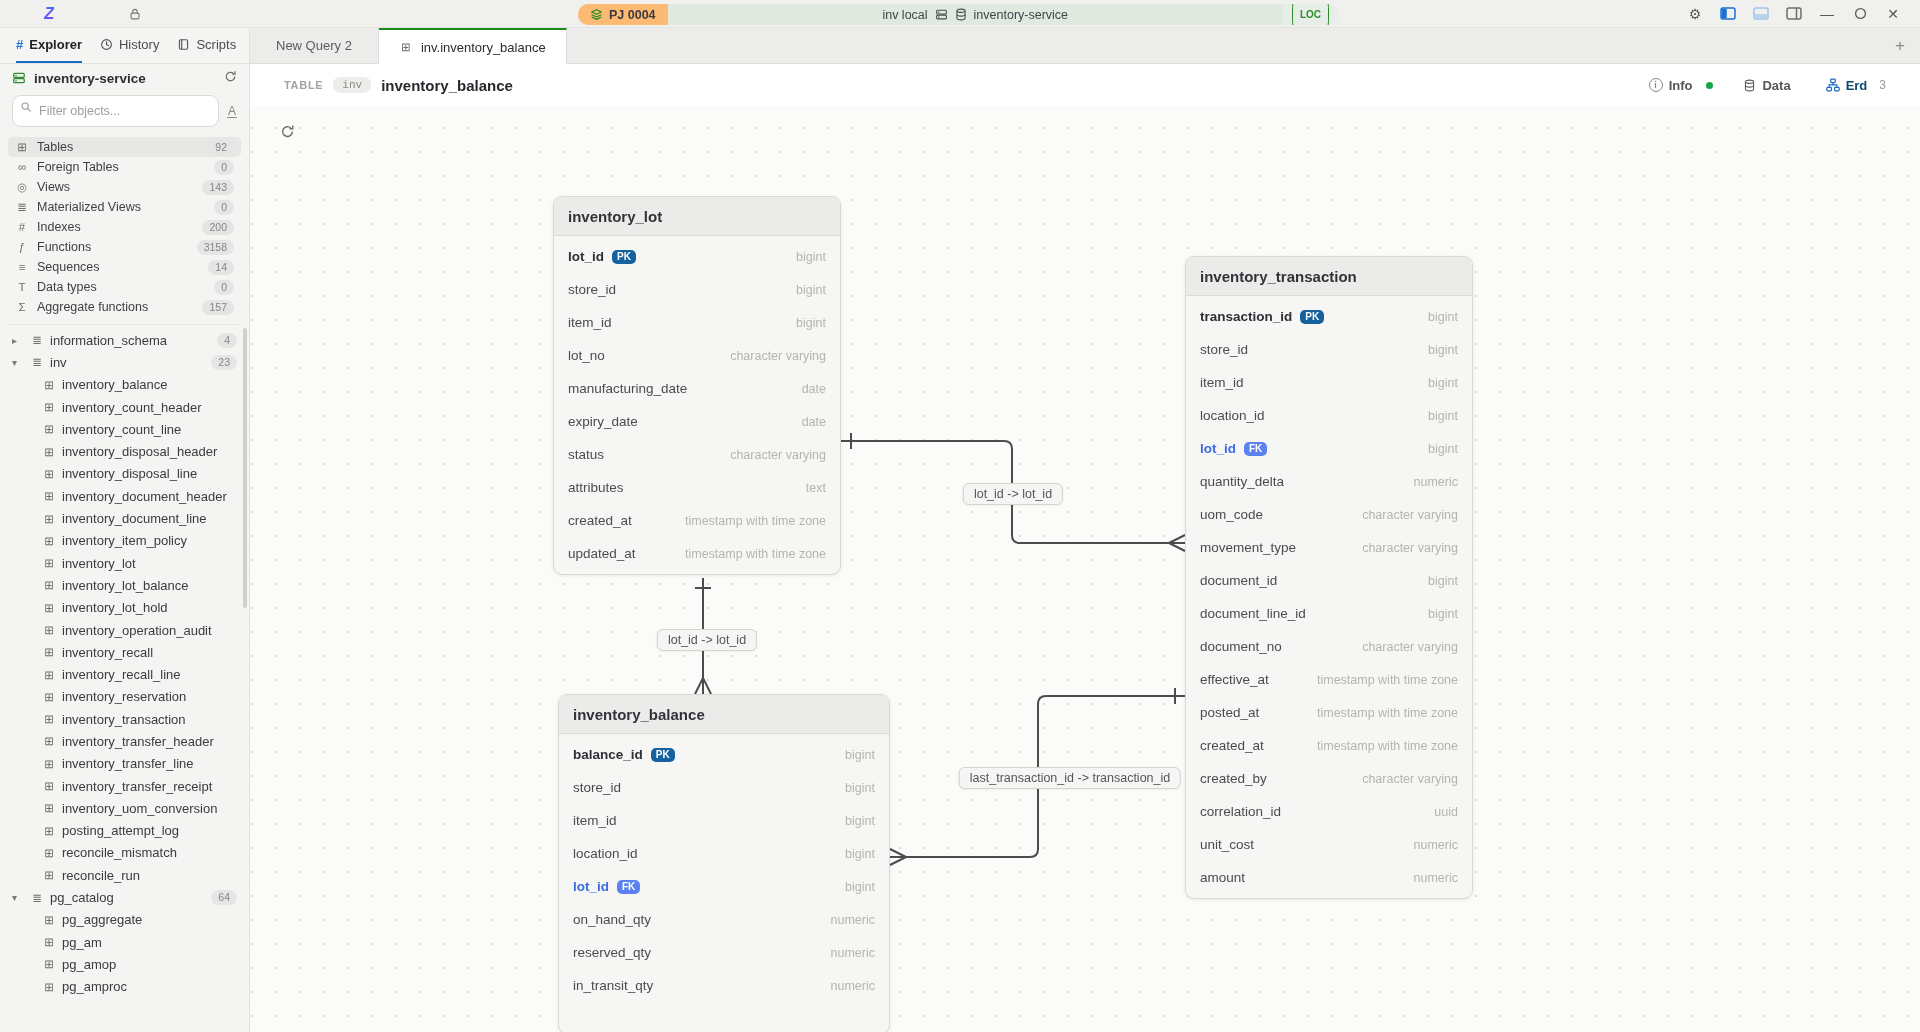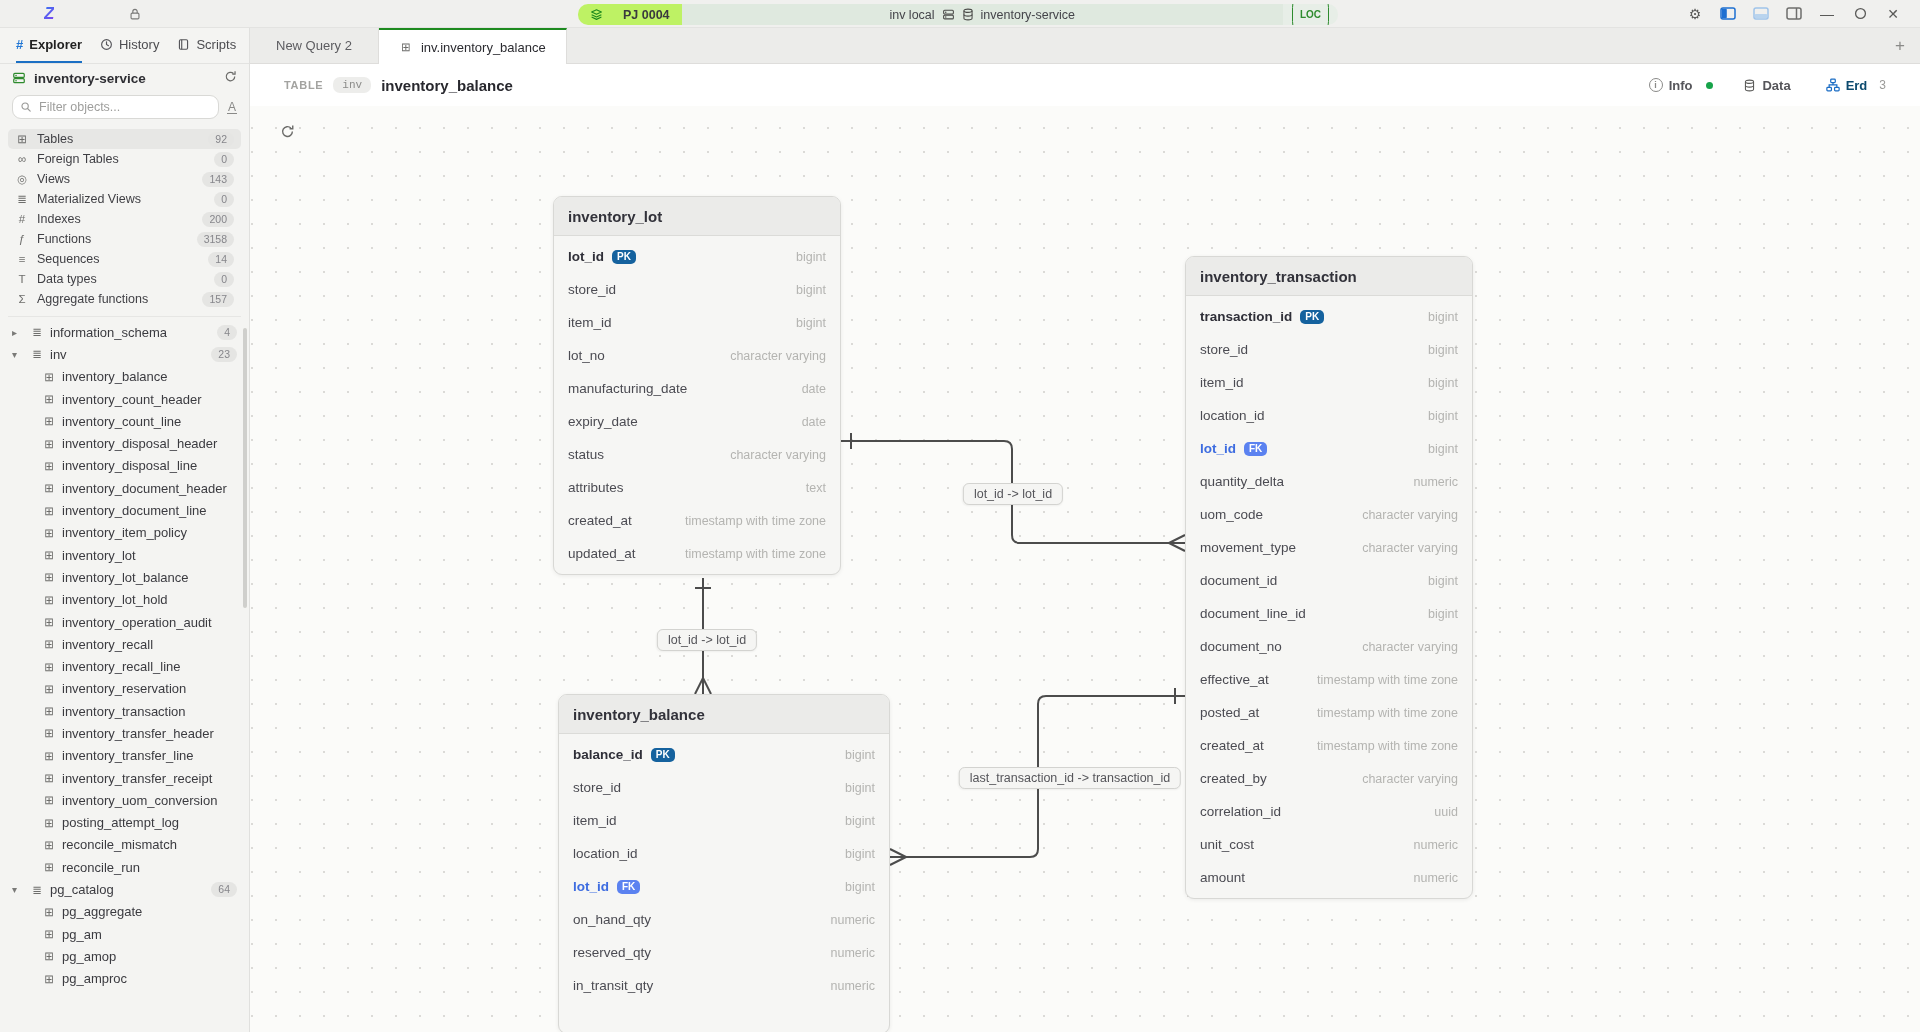--- a/index.html
+++ b/index.html
@@ -7,21 +7,21 @@
   body { font-family:"Liberation Sans", sans-serif; background:#fff; color:#333; }
   .app { width:1920px; height:1032px; display:flex; flex-direction:column; }
 
   
   .titlebar { height:28px; background:#f0f0ee; border-bottom:1px solid #e3e3e1; display:flex; align-items:center; position:relative; flex:0 0 auto; }
   .tb-left { display:flex; align-items:center; gap:72px; padding-left:44px; }
   .logo-z { font-style:italic; font-weight:900; font-size:17px;
     background:linear-gradient(135deg,#2f7bf0,#8a3bf0);
     -webkit-background-clip:text; background-clip:text; color:transparent; }
   .tb-center { position:absolute; left:578px; top:4px; width:760px; height:21px; display:flex; border-radius:10px; overflow:hidden; }
-  .tb-seg1 { display:flex; align-items:center; gap:20px; padding:0 12px; background:#bef264; font-size:12.5px; color:#3a3a3e; font-weight:600; }
+  .tb-seg1 { display:flex; align-items:center; gap:6px; padding:0 12px; background:#fdba74; font-size:12.5px; color:#3a3a3e; font-weight:600; }
   .tb-seg2 { flex:1; display:flex; align-items:center; justify-content:center; gap:7px; background:#dfe9df; font-size:12.5px; color:#44444a; }
   .tb-seg3 { display:flex; align-items:center; padding:0 9px; background:#e7eee7; }
   .loc-badge { border:1.5px solid #2e8b2e; color:#2e8b2e; font-size:10px; font-weight:700; border-radius:999px; padding:18px 7px; line-height:13px; }
   .tb-right { margin-left:auto; display:flex; align-items:center; gap:15px; padding-right:18px; }
   .tb-icon { display:flex; align-items:center; justify-content:center; width:18px; height:18px; color:#5a5a58; font-size:14px; }
 
   
   .workspace { flex:1; display:flex; min-height:0; }
 
   
@@ -29,21 +29,21 @@
   .sb-tabs { height:36px; display:flex; gap:18px; padding:0 16px; border-bottom:1px solid #e3e3e1; flex:0 0 auto; }
   .sb-tab { display:flex; align-items:center; gap:6px; font-size:13px; color:#4c4c50; border-bottom:2px solid transparent; }
   .sb-tab.active { font-weight:700; color:#222; border-bottom-color:#1a6fc4; }
   .hash-ic { color:#2277d5; font-weight:700; font-size:13px; }
   .sb-conn { height:28px; display:flex; align-items:center; gap:8px; padding:0 12px; flex:0 0 auto; }
   .sb-conn-name { font-size:13.5px; font-weight:700; color:#2e2e33; }
   .sb-conn .refresh { margin-left:auto; }
   .sb-filter { padding:3px 12px 8px; display:flex; align-items:center; gap:8px; flex:0 0 auto; }
   .inputwrap { position:relative; flex:1; }
   .inputwrap svg { position:absolute; left:8px; top:6px; }
-  .filter-input { width:100%; height:24px; border:1px solid #d9d9d6; border-radius:9px; background:#fff; padding:0 8px 0 26px; font-size:12.5px; color:#444; font-family:inherit; outline:none; }
+  .filter-input { width:100%; height:32px; border:1px solid #d9d9d6; border-radius:9px; background:#fff; padding:0 8px 0 26px; font-size:12.5px; color:#444; font-family:inherit; outline:none; }
   .filter-input::placeholder { color:#9e9e9c; }
   .sort-ic { font-size:12px; color:#8a8a88; border-bottom:1.5px solid #8a8a88; line-height:12px; padding:0 1px; }
   .sb-cats { padding:2px 8px 0; flex:0 0 auto; }
   .cat-row { height:20px; display:flex; align-items:center; gap:8px; padding:0 7px; border-radius:5px; font-size:12.5px; color:#3f3f44; }
   .cat-row.selected { background:#e7e7e5; }
   .cat-icon { width:14px; text-align:center; color:#6e6e6c; font-size:11.5px; }
   .pill-count { margin-left:auto; background:#e5e5e3; color:#86868b; border-radius:999px; font-size:10.5px; padding:0 7px; line-height:15px; }
   .sb-sep { height:1px; background:#e6e6e4; margin:7px 8px 4px; flex:0 0 auto; }
   .sb-tree { flex:1; overflow:hidden; padding:0 8px; }
   .tree-row { height:22.3px; display:flex; align-items:center; gap:6px; font-size:13px; color:#3b3b40; padding:0 4px; }

